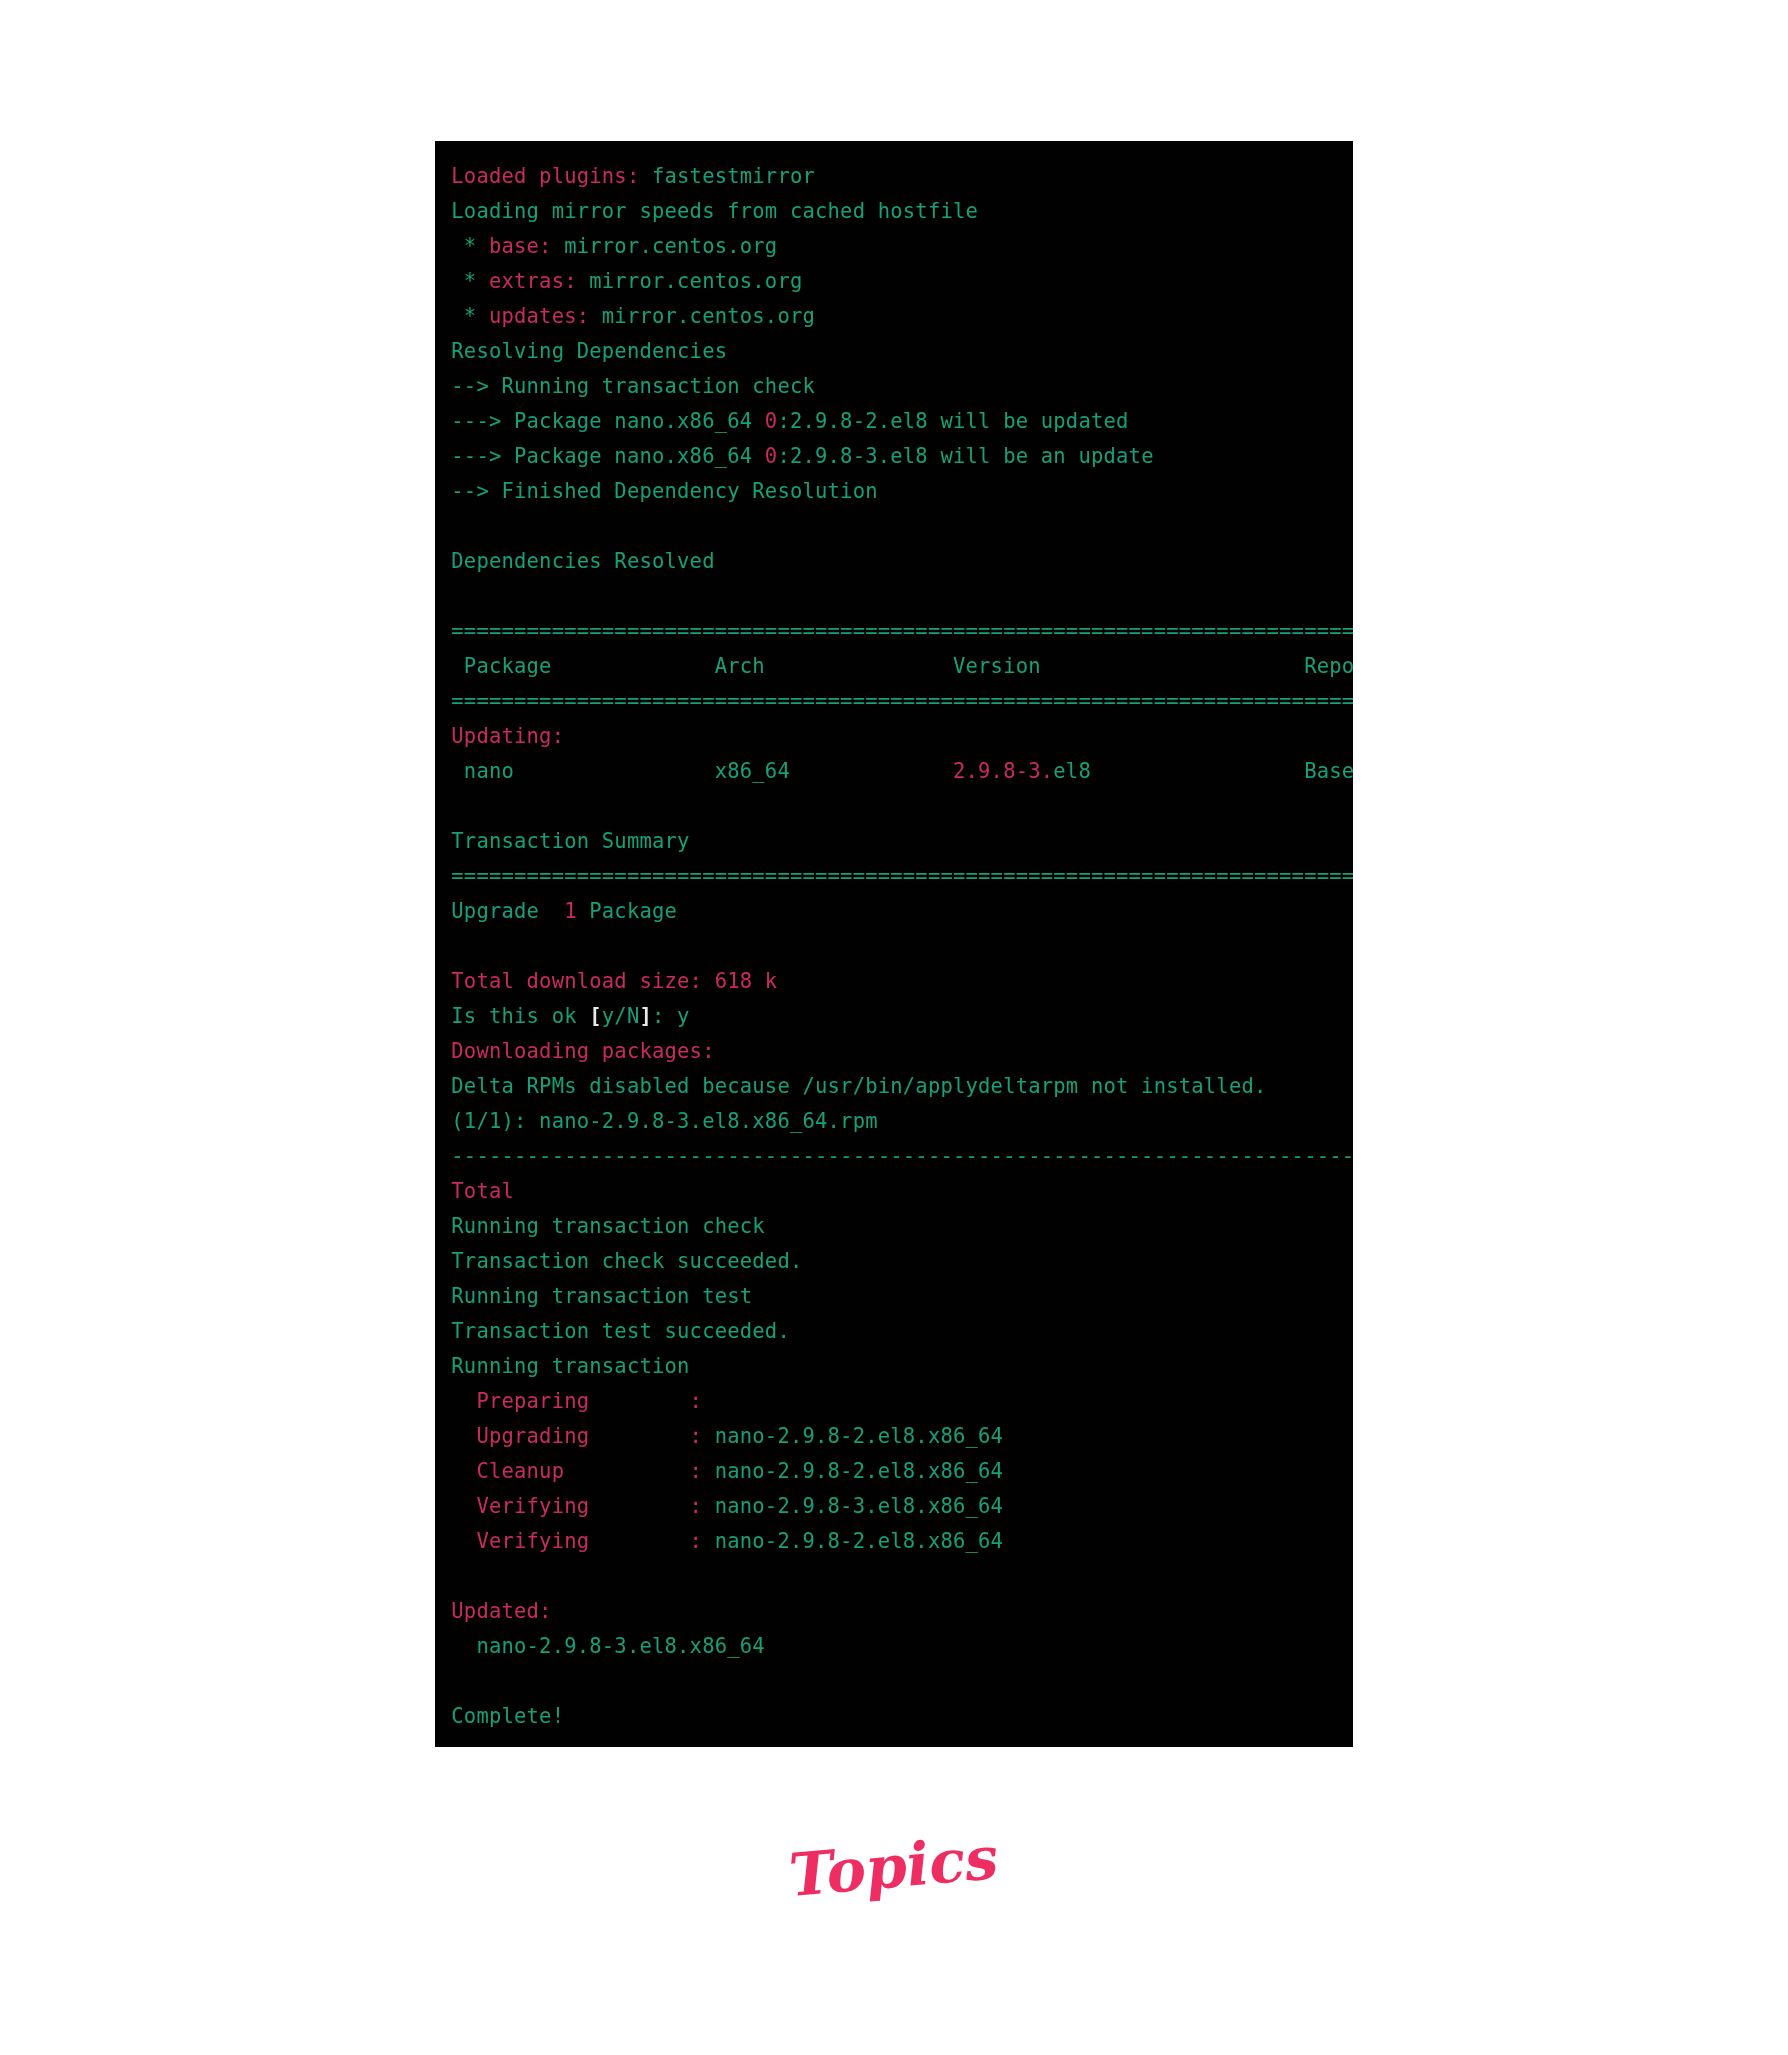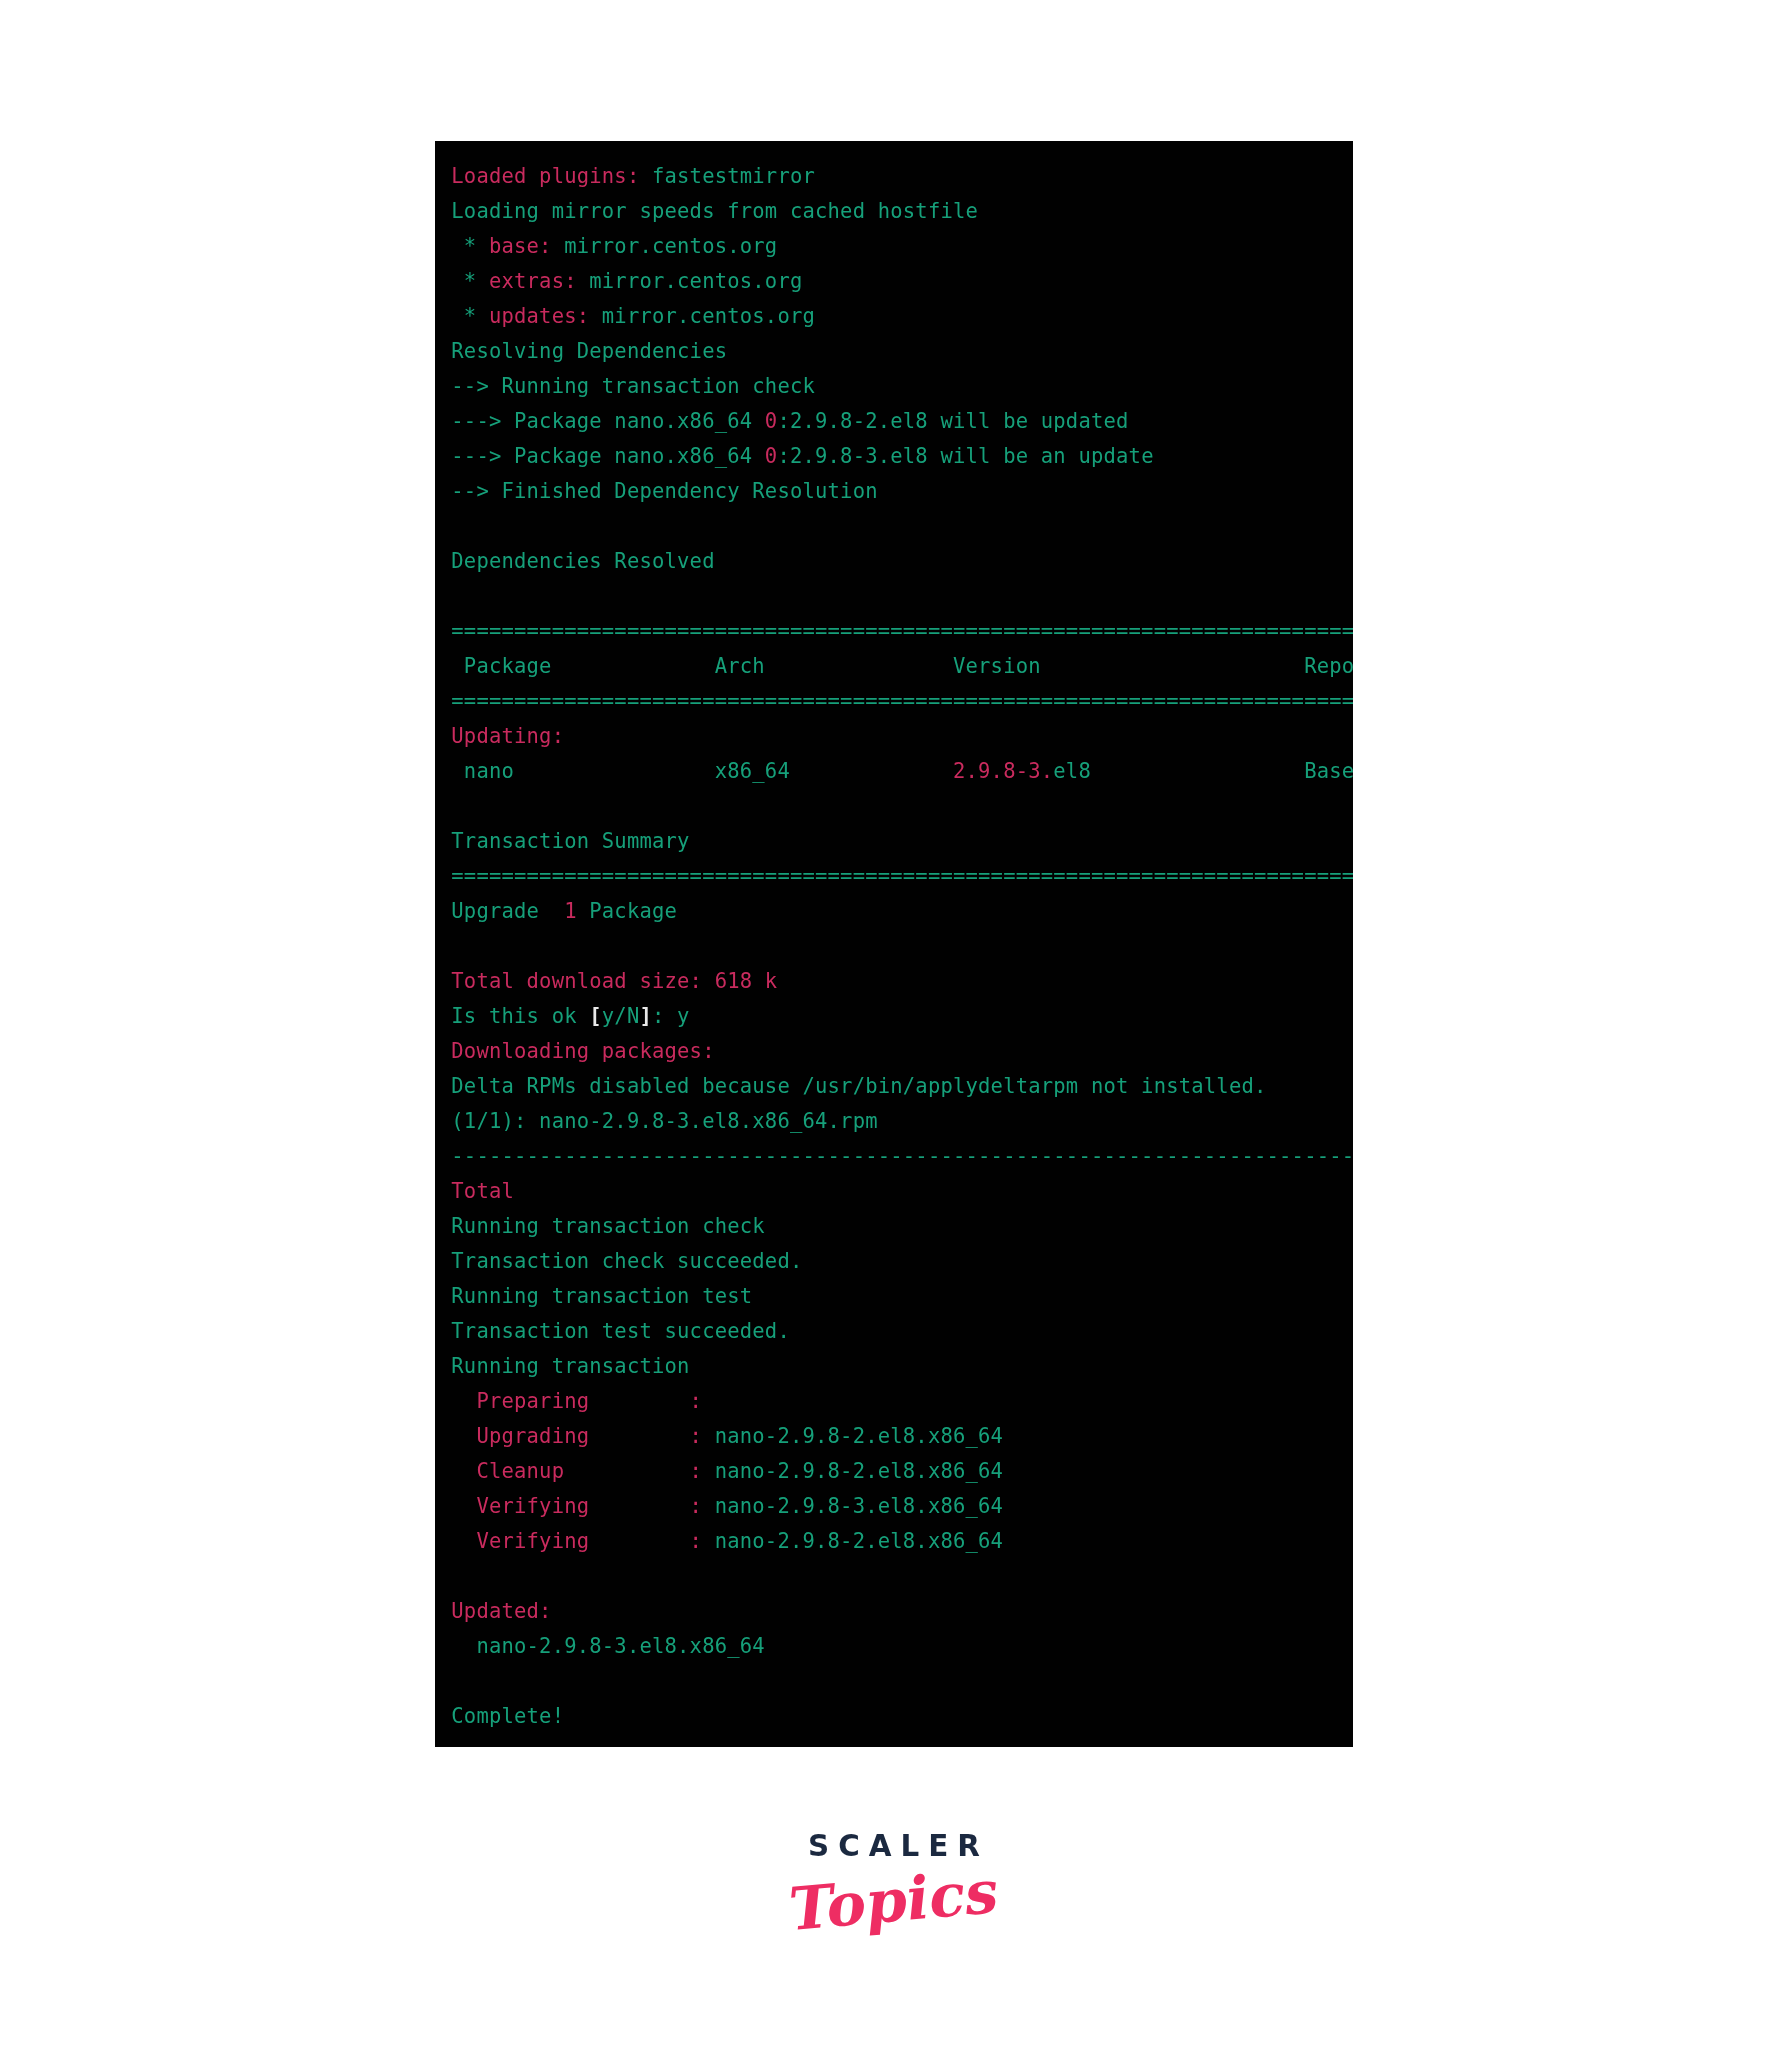--- a/index.html
+++ b/index.html
@@ -69,20 +69,19 @@
 </head>
 <body>
 
 <div class="canvas">
 
   <div class="terminal">
     <pre class="term-pre"><div class="line"><span class="c-pink">Loaded plugins:</span><span class="c-teal"> fastestmirror</span></div><div class="line"><span class="c-teal">Loading mirror speeds from cached hostfile</span></div><div class="line"><span class="c-teal"> * </span><span class="c-pink">base:</span><span class="c-teal"> mirror.centos.org</span></div><div class="line"><span class="c-teal"> * </span><span class="c-pink">extras:</span><span class="c-teal"> mirror.centos.org</span></div><div class="line"><span class="c-teal"> * </span><span class="c-pink">updates:</span><span class="c-teal"> mirror.centos.org</span></div><div class="line"><span class="c-teal">Resolving Dependencies</span></div><div class="line"><span class="c-teal">--&gt; Running transaction check</span></div><div class="line"><span class="c-teal">---&gt; Package nano.x86_64 </span><span class="c-pink">0</span><span class="c-teal">:2.9.8-2.el8 will be updated</span></div><div class="line"><span class="c-teal">---&gt; Package nano.x86_64 </span><span class="c-pink">0</span><span class="c-teal">:2.9.8-3.el8 will be an update</span></div><div class="line"><span class="c-teal">--&gt; Finished Dependency Resolution</span></div><div class="line"> </div><div class="line"><span class="c-teal">Dependencies Resolved</span></div><div class="line"> </div><div class="line"><span class="c-teal">================================================================================</span></div><div class="line"><span class="c-teal"> Package             Arch               Version                     Repos</span></div><div class="line"><span class="c-teal">================================================================================</span></div><div class="line"><span class="c-pink">Updating:</span></div><div class="line"><span class="c-teal"> nano                x86_64             </span><span class="c-pink">2.9.8-3.</span><span class="c-teal">el8                 BaseO</span></div><div class="line"> </div><div class="line"><span class="c-teal">Transaction Summary</span></div><div class="line"><span class="c-teal">================================================================================</span></div><div class="line"><span class="c-teal">Upgrade  </span><span class="c-pink">1</span><span class="c-teal"> Package</span></div><div class="line"> </div><div class="line"><span class="c-pink">Total download size: 618 k</span></div><div class="line"><span class="c-teal">Is this ok </span><span class="c-white">[</span><span class="c-teal">y/N</span><span class="c-white">]</span><span class="c-teal">: y</span></div><div class="line"><span class="c-pink">Downloading packages:</span></div><div class="line"><span class="c-teal">Delta RPMs disabled because /usr/bin/applydeltarpm not installed.</span></div><div class="line"><span class="c-teal">(1/1): nano-2.9.8-3.el8.x86_64.rpm</span></div><div class="line"><span class="c-teal">--------------------------------------------------------------------------------</span></div><div class="line"><span class="c-pink">Total</span></div><div class="line"><span class="c-teal">Running transaction check</span></div><div class="line"><span class="c-teal">Transaction check succeeded.</span></div><div class="line"><span class="c-teal">Running transaction test</span></div><div class="line"><span class="c-teal">Transaction test succeeded.</span></div><div class="line"><span class="c-teal">Running transaction</span></div><div class="line"><span class="c-pink">  Preparing        :</span></div><div class="line"><span class="c-pink">  Upgrading        :</span><span class="c-teal"> nano-2.9.8-2.el8.x86_64</span></div><div class="line"><span class="c-pink">  Cleanup          :</span><span class="c-teal"> nano-2.9.8-2.el8.x86_64</span></div><div class="line"><span class="c-pink">  Verifying        :</span><span class="c-teal"> nano-2.9.8-3.el8.x86_64</span></div><div class="line"><span class="c-pink">  Verifying        :</span><span class="c-teal"> nano-2.9.8-2.el8.x86_64</span></div><div class="line"> </div><div class="line"><span class="c-pink">Updated:</span></div><div class="line"><span class="c-teal">  nano-2.9.8-3.el8.x86_64</span></div><div class="line"> </div><div class="line"><span class="c-teal">Complete!</span></div></pre>
   </div>
 
   <div class="logo">
-    <div class="logo-scaler">SCALER</div>
     <div class="logo-topics-wrap">
       <span class="logo-topics">Topics</span>
     </div>
   </div>
 
 </div>
 
 
 </body></html>

